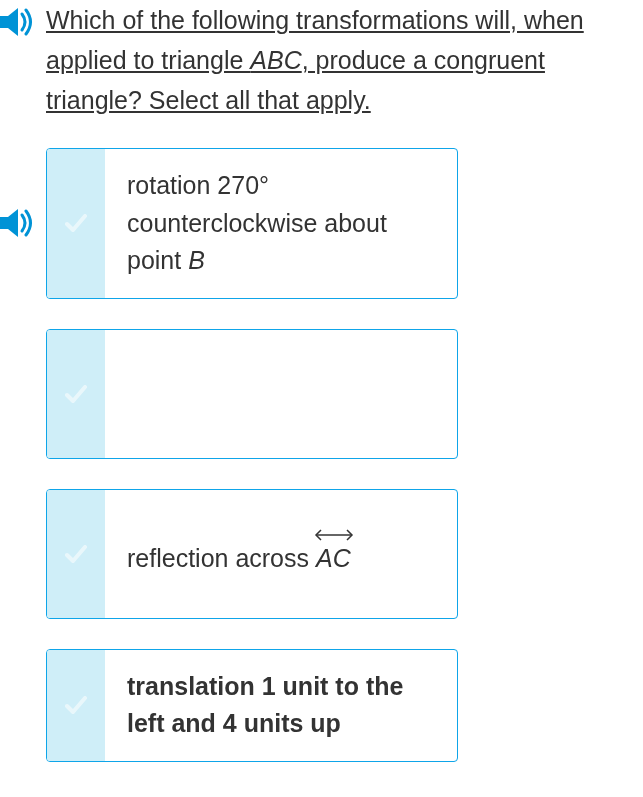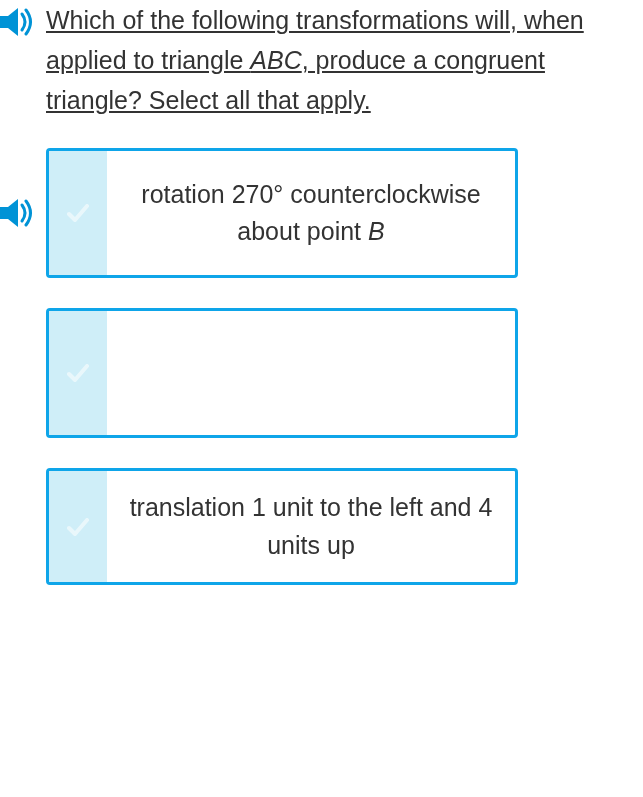--- a/index.html
+++ b/index.html
@@ -38,28 +38,27 @@
     width: 46px;
     flex: 0 0 46px;
     display: flex;
     align-items: center;
     justify-content: flex-start;
     cursor: pointer;
   }
   .option-card {
     display: flex;
     align-items: stretch;
-    border: 3px solid #0ea5e9;
+    border: 1px solid #0ea5e9;
     border-radius: 4px;
-    width: 472px;
+    width: 412px;
     min-height: 130px;
     overflow: hidden;
     cursor: pointer;
     background: #fff;
-    text-align: center;
   }
   .check-col {
     width: 58px;
     flex: 0 0 58px;
     background: #cfeef8;
     display: flex;
     align-items: center;
     justify-content: center;
   }
   .check-col svg { opacity: 0.55; }
@@ -130,22 +129,41 @@
     <span class="option-speaker-col"></span>
     <div class="option-card">
       <div class="check-col">
         <svg width="26" height="26" viewBox="0 0 26 26">
           <path d="M4 14 L10 20 L22 6" stroke="#ffffff" stroke-width="4" fill="none" stroke-linecap="round" stroke-linejoin="round"></path>
         </svg>
       </div>
     </div>
   </div>
 
+  <div class="option-row">
+    <span class="option-speaker-col"></span>
+    <div class="option-card">
+      <div class="check-col">
+        <svg width="26" height="26" viewBox="0 0 26 26">
+          <path d="M4 14 L10 20 L22 6" stroke="#ffffff" stroke-width="4" fill="none" stroke-linecap="round" stroke-linejoin="round"></path>
+        </svg>
+      </div>
+      <div class="label-col">
+        <span>
+          <span>reflection across </span><span class="overline-wrap"><svg class="dbl-arrow" viewBox="0 0 40 14" preserveAspectRatio="none">
+                <line x1="2" y1="7" x2="38" y2="7" stroke="#333" stroke-width="1.5"></line>
+                <polyline points="7,2 2,7 7,12" fill="none" stroke="#333" stroke-width="1.5"></polyline>
+                <polyline points="33,2 38,7 33,12" fill="none" stroke="#333" stroke-width="1.5"></polyline>
+              </svg><span class="ital">AC</span></span><span></span>
+        </span>
+      </div>
+    </div>
+  </div>
 
-  <div class="option-row" style="margin-bottom:0;">
+  <div class="option-row" style="margin-bottom:0;font-weight:bold;">
     <span class="option-speaker-col"></span>
     <div class="option-card" style="min-height:110px;">
       <div class="check-col">
         <svg width="26" height="26" viewBox="0 0 26 26">
           <path d="M4 14 L10 20 L22 6" stroke="#ffffff" stroke-width="4" fill="none" stroke-linecap="round" stroke-linejoin="round"></path>
         </svg>
       </div>
       <div class="label-col">
         <span>
           <span>translation 1 unit to the left and 4 units up</span><span class="ital"></span><span></span>

